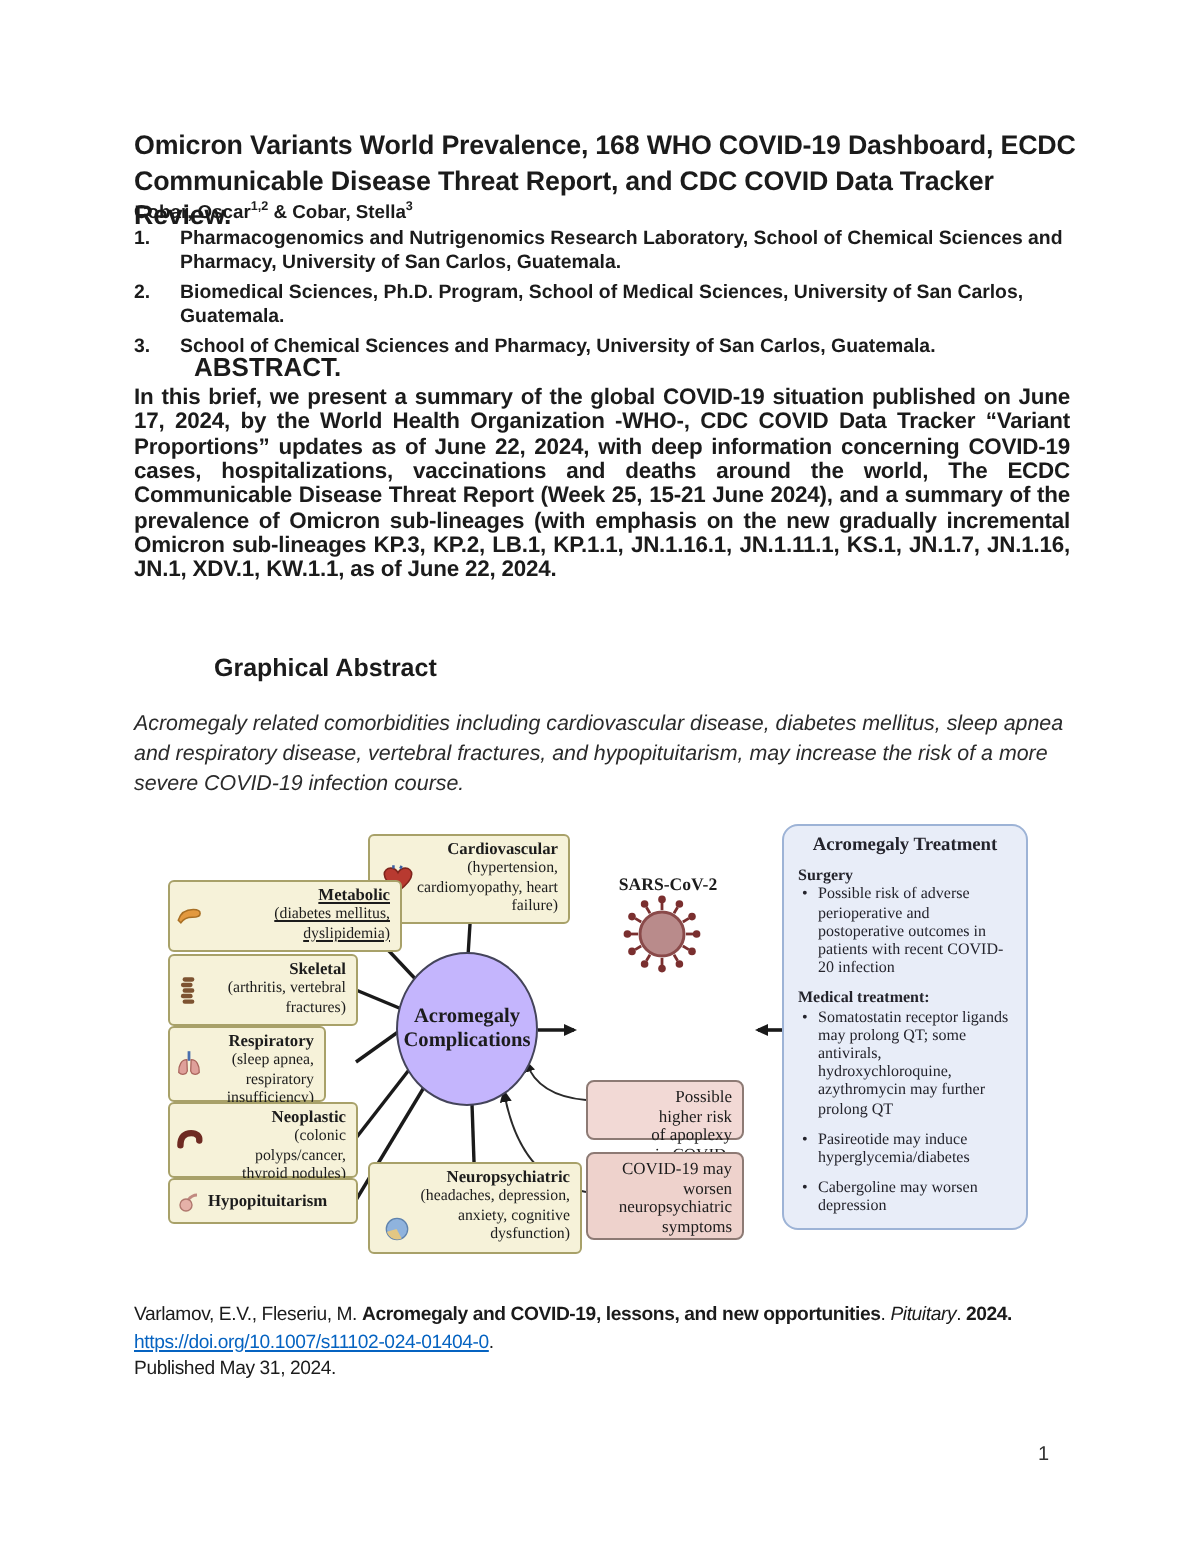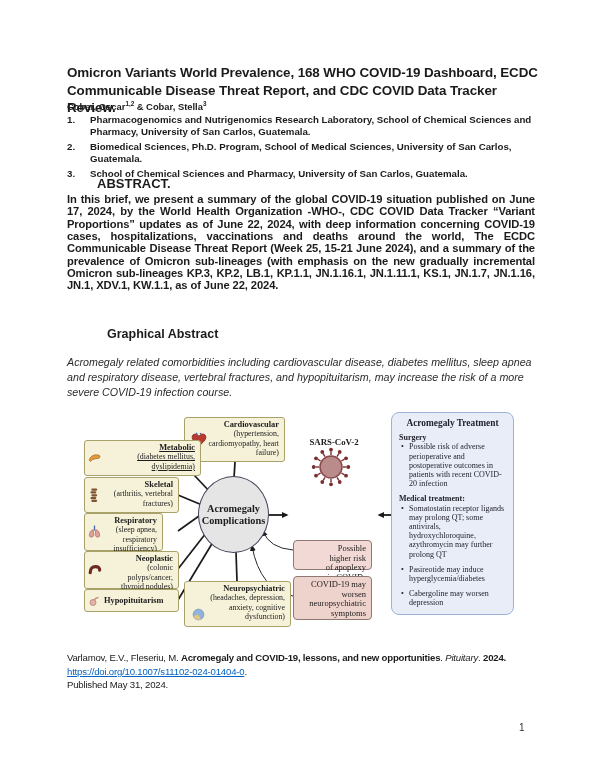--- a/index.html
+++ b/index.html
@@ -37,21 +37,21 @@
   .b-cardio{left:104px;top:5px;width:101px;height:45px;padding-left:23px;}
   .b-cardio .icon{left:6px;}
   .b-metabolic{left:4px;top:28px;width:117px;height:36px;text-decoration:underline;}
   .b-skeletal{left:4px;top:65px;width:95px;height:36px;}
   .b-respiratory{left:4px;top:101px;width:79px;height:38px;}
   .b-neoplastic{left:4px;top:139px;width:95px;height:38px;}
   .b-hypopit{left:4px;top:177px;width:95px;height:23px;display:flex;align-items:center;justify-content:flex-start;}
   .b-neuro{left:104px;top:169px;width:107px;height:46px;}
   .b-neuro .icon{top:auto;bottom:4px;transform:none;left:6px;}
 
-  #circle{left:118px;top:64px;width:71px;height:77px;z-index:1;background:#e5e5e5;border:1.3px solid #44445a;
+  #circle{left:118px;top:64px;width:71px;height:77px;z-index:1;background:#c4b5fd;border:1.3px solid #44445a;
           border-radius:50%;display:flex;flex-direction:column;align-items:center;justify-content:center;
           font-weight:700;font-size:10.3px;line-height:11.8px;text-align:center;box-sizing:border-box;}
 
   .pbox{position:absolute;z-index:1;background:#f2d9d5;border:1px solid #8d7a74;border-radius:4px;
         font-size:8.5px;line-height:9.7px;box-sizing:border-box;padding:3px 5px;}
   .p1{left:213px;top:88px;width:81px;height:31px;text-align:center;}
   .p2{left:213px;top:128px;width:79px;height:30px;text-align:right;padding-left:27px;}
   .p3{left:213px;top:164px;width:79px;height:44px;text-align:right;background:#eed2cc;}
 
   #sars-label{left:224px;top:25px;width:60px;z-index:1;text-align:center;font-weight:700;font-size:8.8px;}

